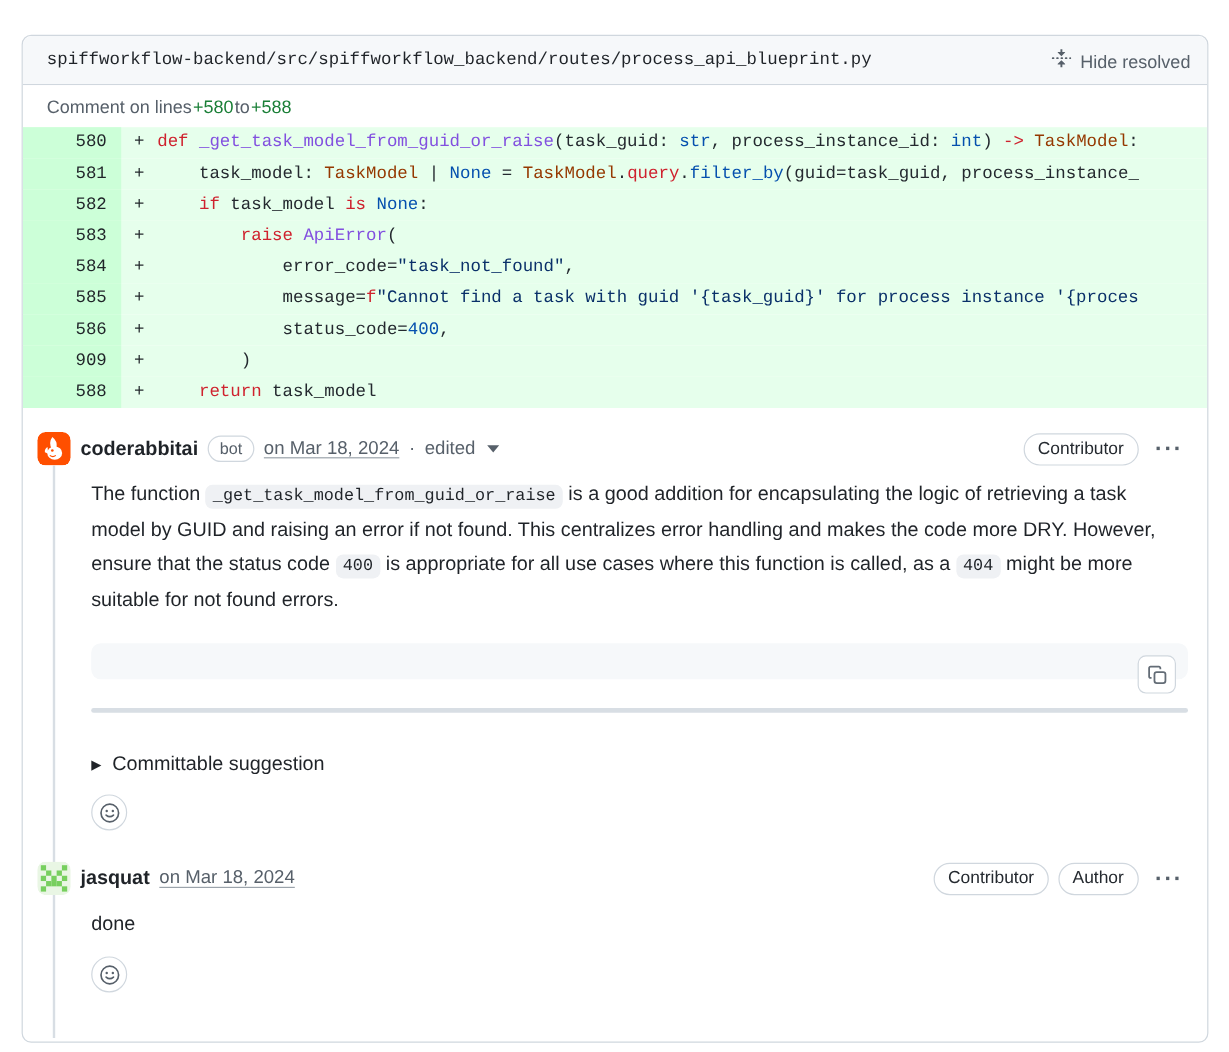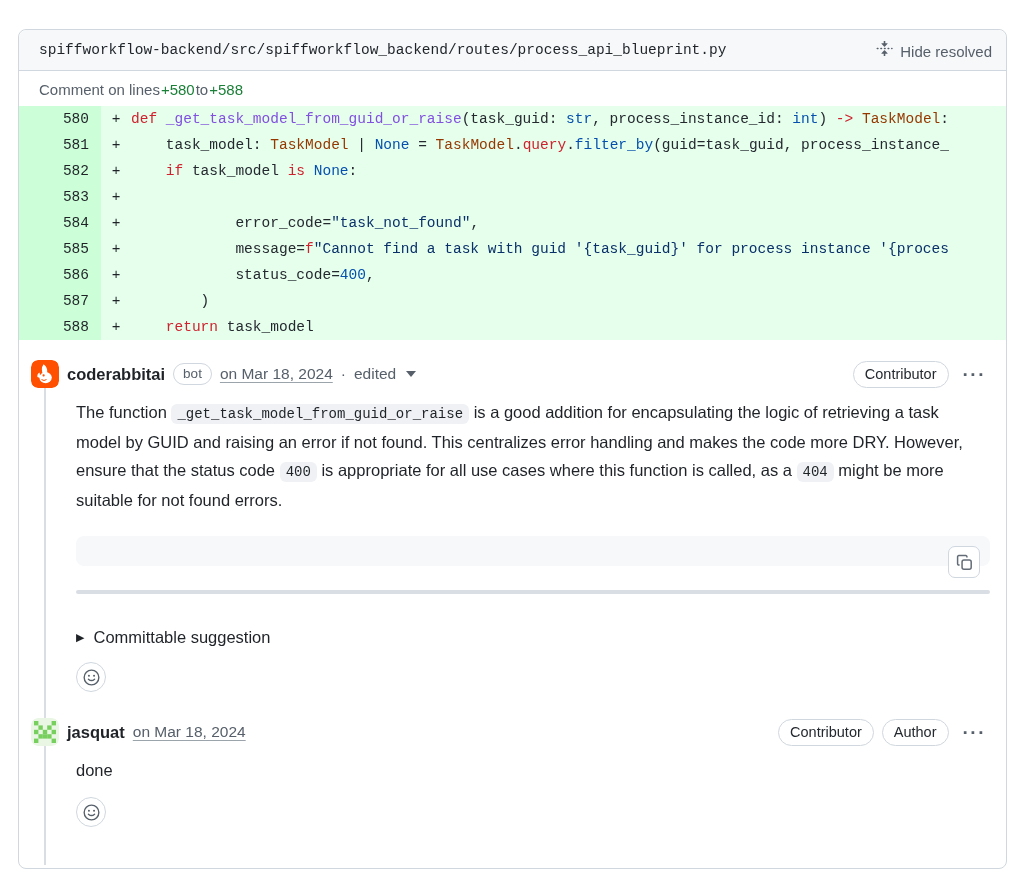--- a/index.html
+++ b/index.html
@@ -130,38 +130,39 @@
           <pre class="code-text"><span class="tk-p">    task_model: </span><span class="tk-sm">TaskModel</span><span class="tk-p"> | </span><span class="tk-c1">None</span><span class="tk-p"> = </span><span class="tk-sm">TaskModel</span><span class="tk-p">.</span><span class="tk-k">query</span><span class="tk-p">.</span><span class="tk-c1">filter_by</span><span class="tk-p">(guid=task_guid, process_instance_</span></pre>
         </div>
         <div class="code-row">
           <div class="code-gutter">582</div>
           <div class="code-marker">+</div>
           <pre class="code-text"><span class="tk-p">    </span><span class="tk-k">if</span><span class="tk-p"> task_model </span><span class="tk-k">is</span><span class="tk-p"> </span><span class="tk-c1">None</span><span class="tk-p">:</span></pre>
         </div>
         <div class="code-row">
           <div class="code-gutter">583</div>
           <div class="code-marker">+</div>
+          <pre class="code-text"><span class="tk-p">        </span><span class="tk-k">raise</span><span class="tk-p"> </span><span class="tk-en">ApiError</span><span class="tk-p">(</span></pre>
         </div>
         <div class="code-row">
           <div class="code-gutter">584</div>
           <div class="code-marker">+</div>
           <pre class="code-text"><span class="tk-p">            error_code=</span><span class="tk-s">"task_not_found"</span><span class="tk-p">,</span></pre>
         </div>
         <div class="code-row">
           <div class="code-gutter">585</div>
           <div class="code-marker">+</div>
           <pre class="code-text"><span class="tk-p">            message=</span><span class="tk-k">f</span><span class="tk-s">"Cannot find a task with guid '{task_guid}' for process instance '{proces</span></pre>
         </div>
         <div class="code-row">
           <div class="code-gutter">586</div>
           <div class="code-marker">+</div>
           <pre class="code-text"><span class="tk-p">            status_code=</span><span class="tk-c1">400</span><span class="tk-p">,</span></pre>
         </div>
         <div class="code-row">
-          <div class="code-gutter">587</div>
+          <div class="code-gutter">909</div>
           <div class="code-marker">+</div>
           <pre class="code-text"><span class="tk-p">        )</span></pre>
         </div>
         <div class="code-row">
           <div class="code-gutter">588</div>
           <div class="code-marker">+</div>
           <pre class="code-text"><span class="tk-p">    </span><span class="tk-k">return</span><span class="tk-p"> task_model</span></pre>
         </div>
       </div>
 

